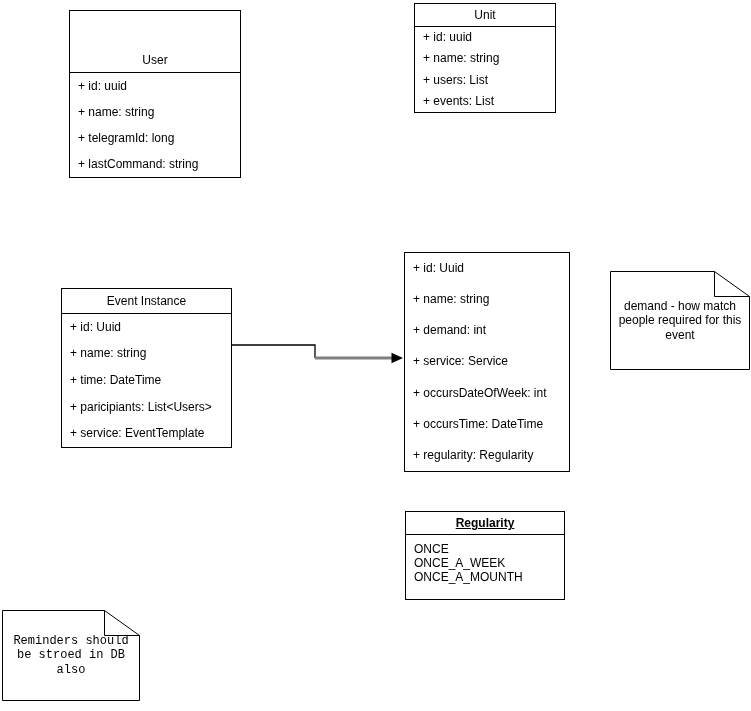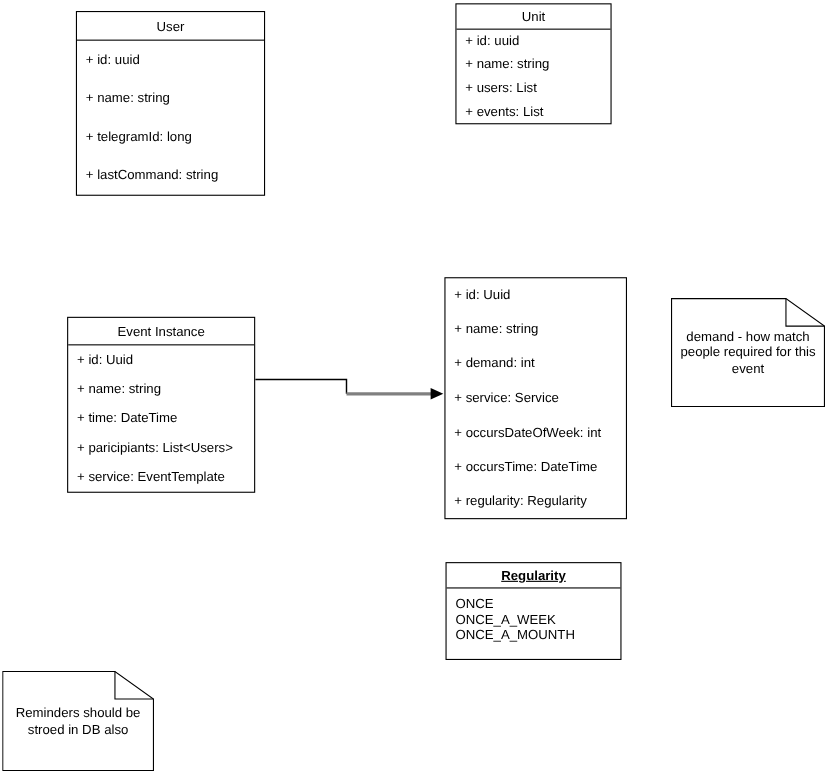--- a/index.html
+++ b/index.html
@@ -33,21 +33,21 @@
     overflow: hidden;
   }
   .attr {
     font-size: 12px;
     line-height: 13px;
     padding-left: 8px;
     white-space: nowrap;
   }
   
   #box-user            { left: 69px;  top: 10px;  width: 172px; height: 168px; }
-  #box-user .uml-title { height: 26px; }
+  #box-user .uml-title { height: 26px; margin-top: 36px; }
   #box-unit            { left: 414px; top: 3px;   width: 142px; height: 110px; }
   #box-unit .uml-title { height: 23px; }
   #box-event-instance  { left: 61px;  top: 267px; width: 171px; height: 160px; margin-top: 21px; }
   #box-event-instance .uml-title { height: 25px; }
   #box-event-template  { left: 404px; top: 252px; width: 166px; height: 220px; }
   #box-event-template .uml-title { height: 24px; }
   #box-regularity      { left: 405px; top: 511px; width: 160px; height: 89px; }
   #box-regularity .uml-title { height: 23px; font-weight: bold; text-decoration: underline; }
   .enum-values {
     padding: 7px 0 0 8px;
@@ -58,21 +58,21 @@
   .note {
     position: absolute;
     display: flex; align-items: center; justify-content: center;
     text-align: center;
     font-size: 12px;
     line-height: 14.5px;
   }
   .note svg { position: absolute; left: 0; top: 0; }
   .note .note-text { position: relative; padding: 0 7px; }
   #note-demand    { left: 610px; top: 271px; width: 140px; height: 99px; }
-  #note-reminders { left: 2px;   top: 610px; width: 138px; height: 91px; }
+  #note-reminders { left: 2px;   top: 610px; width: 138px; height: 91px; font-family: Liberation Mono, monospace; }
 </style>
 </head>
 <body>
 
 <svg id="connector-svg" xmlns="http://www.w3.org/2000/svg">
   <path d="M232,345 L315,345 L315,358" fill="none" stroke="#000000" stroke-width="1.3"></path>
   <path d="M315,358 L392,358" fill="none" stroke="#808080" stroke-width="3"></path>
   <polygon points="403,358 391.5,352.8 391.5,363.2" fill="#000000"></polygon>
 </svg>
 

